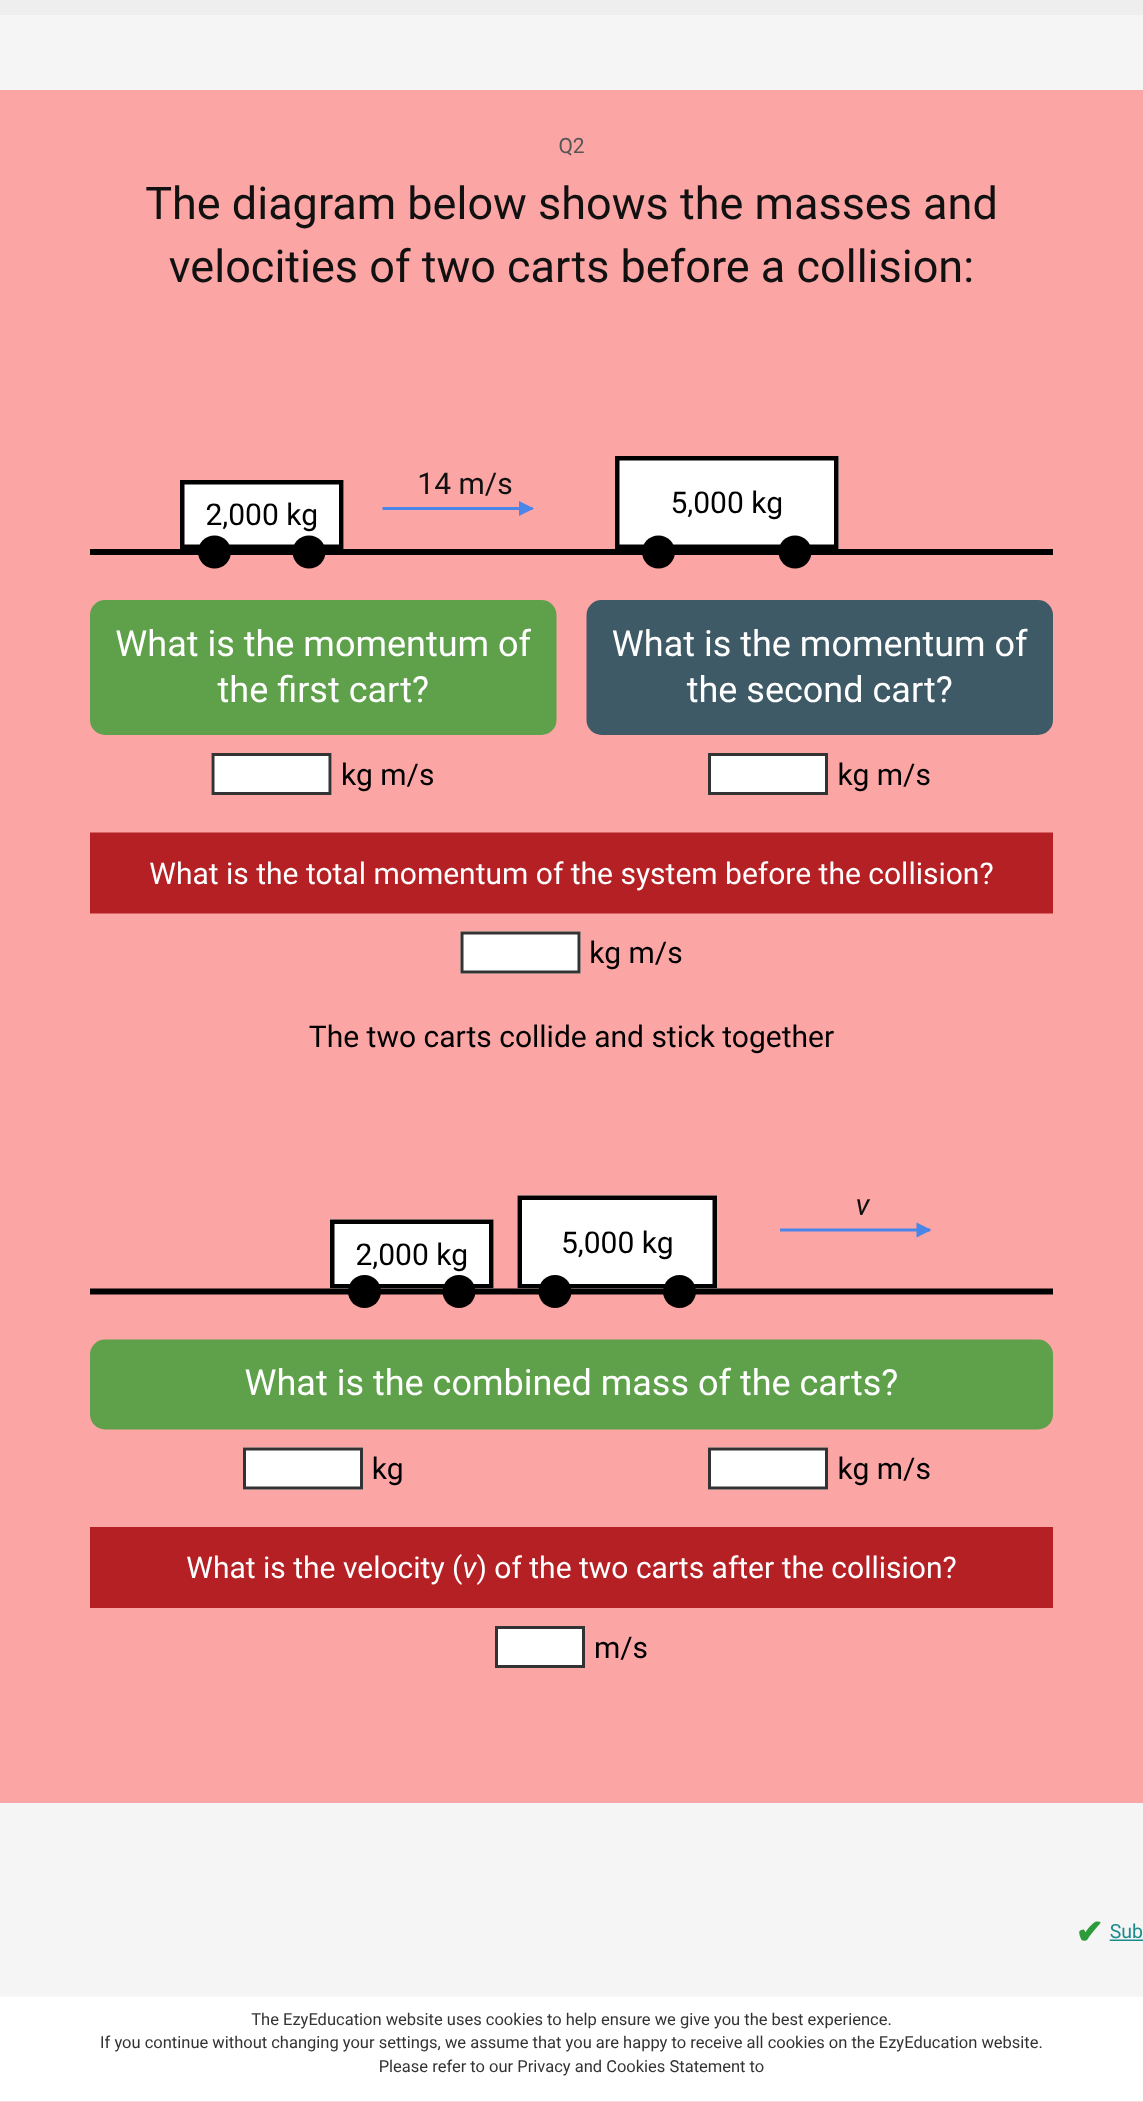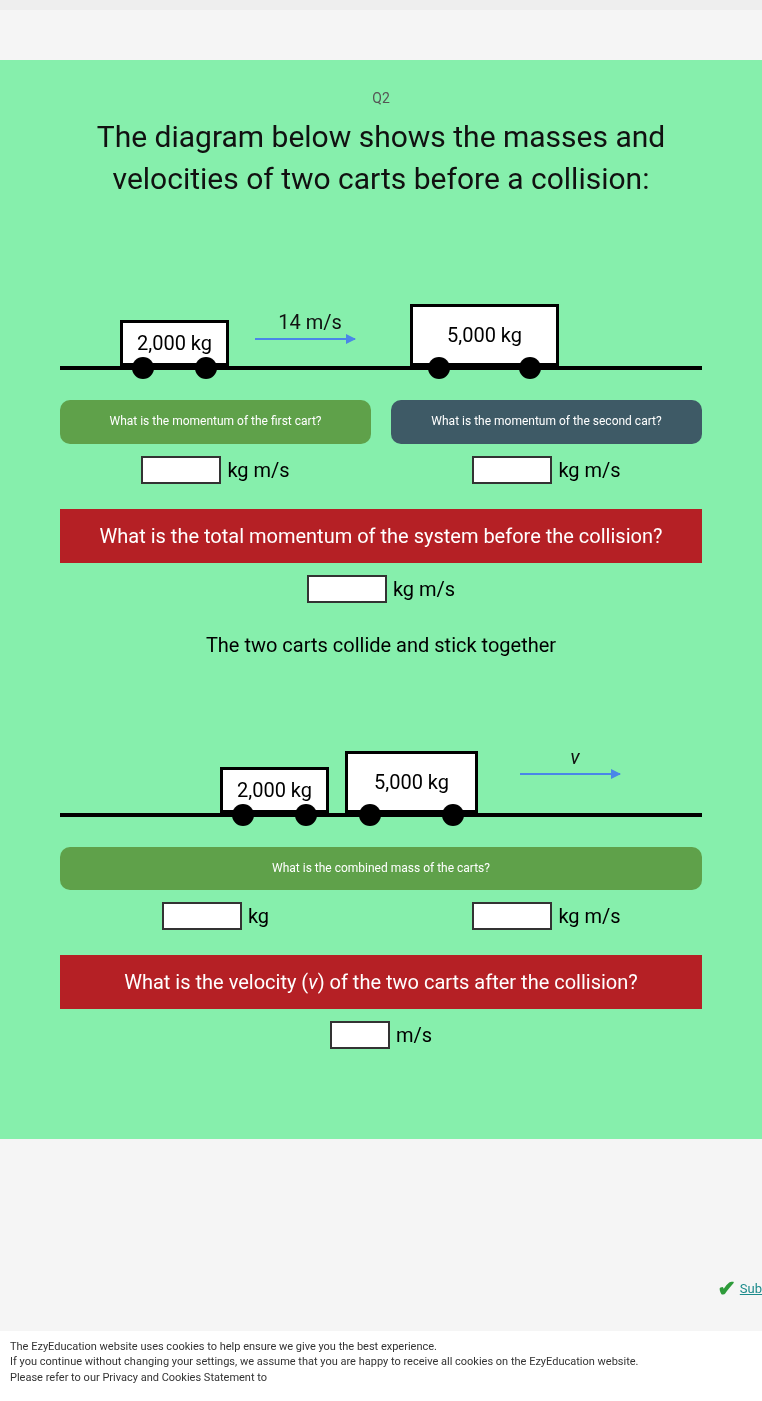--- a/index.html
+++ b/index.html
@@ -6,52 +6,52 @@
   body {
     font-family: -apple-system, BlinkMacSystemFont, "Segoe UI", Roboto, sans-serif;
     background: #f5f5f5;
     width: 762px;
     height: 1401px;
     position: relative;
     overflow: hidden;
   }
   .topstrip { height: 10px; background: #eee; }
   .main {
-    background: #86efac;
+    background: #fca5a5;
     margin-top: 50px;
     padding: 30px 50px 60px 50px;
   }
   .qnum { text-align: center; font-size: 14px; color: #555; margin-bottom: 10px; }
   .stem { text-align: center; font-size: 30px; color: #111; line-height: 1.4; margin-bottom: 50px; }
   .diagram { position: relative; height: 120px; margin: 0 10px 30px 10px; }
   .track { position: absolute; left: 0; right: 0; bottom: 0; height: 4px; background: #000; }
   .cart { position: absolute; bottom: 4px; }
   .cart-box { border: 3px solid #000; background: #fff; padding: 8px 14px; font-size: 20px; position: relative; }
   .wheel { width: 22px; height: 22px; background: #000; border-radius: 50%; position: absolute; bottom: -13px; }
   .arrow { position: absolute; }
   .arrow-line { height: 2px; background: #4a86e8; position: relative; }
   .arrow-line::after { content: ""; position: absolute; right: -1px; top: -4px; border-left: 10px solid #4a86e8; border-top: 5px solid transparent; border-bottom: 5px solid transparent; }
   .arrow-label { font-size: 20px; color: #111; text-align: center; margin-bottom: 4px; }
   .row { display: flex; gap: 20px; margin: 0 10px; }
-  .card { flex: 1; border-radius: 10px; padding: 14px 10px; text-align: center; font-size: 12px; color: #fff; line-height: 1.3; }
+  .card { flex: 1; border-radius: 10px; padding: 14px 10px; text-align: center; font-size: 24px; color: #fff; line-height: 1.3; }
   .green { background: #5fa14a; }
   .slate { background: #3e5a66; }
   .red { background: #b52025; }
   .answer-row { display: flex; gap: 20px; margin: 12px 10px 25px 10px; }
   .answer { flex: 1; display: flex; justify-content: center; align-items: center; gap: 6px; font-size: 20px; }
   .answer input { width: 80px; height: 28px; border: 2px solid #333; font-size: 16px; text-align: center; }
   .single-answer { display: flex; justify-content: center; align-items: center; gap: 6px; font-size: 20px; margin: 12px 0 30px 0; }
   .single-answer input { width: 80px; height: 28px; border: 2px solid #333; font-size: 16px; text-align: center; }
   .mid-text { text-align: center; font-size: 20px; margin: 10px 0 40px 0; }
   .full-card { margin: 0 10px; border-radius: 0; padding: 14px 20px; text-align: center; font-size: 20px; color: #fff; line-height: 1.3; }
   .italic { font-style: italic; }
   .submit-area { position: absolute; right: 0; bottom: 100px; display: flex; align-items: center; gap: 4px; }
   .check { color: #2e9b3a; font-size: 22px; font-weight: bold; }
   .sub-label { color: #1a8a8a; font-size: 13px; text-decoration: underline; }
-  .cookie { position: absolute; left: 0; right: 0; bottom: 0; text-align: left; font-size: 11px; color: #333; padding: 8px 10px 16px 10px; line-height: 1.4; background: #fff; }
+  .cookie { position: absolute; left: 0; right: 0; bottom: 0; text-align: center; font-size: 11px; color: #333; padding: 8px 10px 16px 10px; line-height: 1.4; background: #fff; }
 </style>
 </head>
 <body>
 
 <div class="topstrip"></div>
 
 <div class="main">
   <div class="qnum">Q2</div>
   <div class="stem">The diagram below shows the masses and velocities of two carts before a collision:</div>
 

